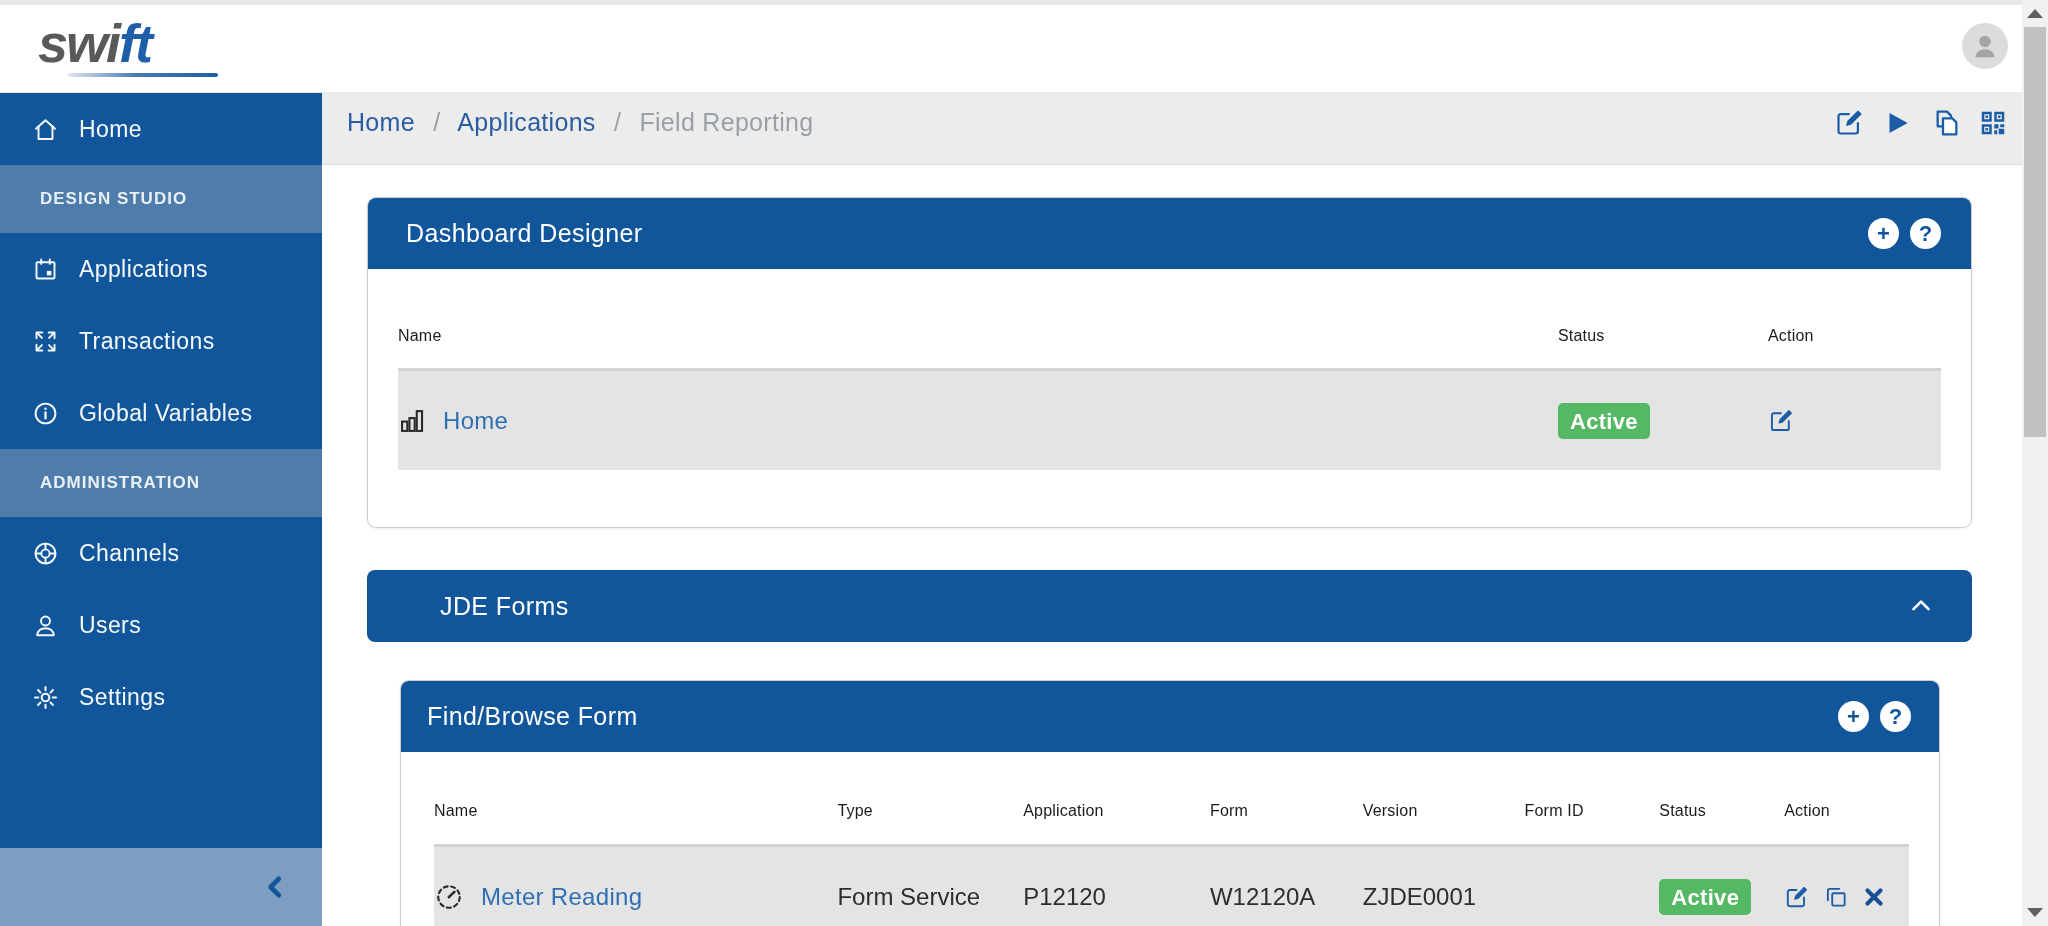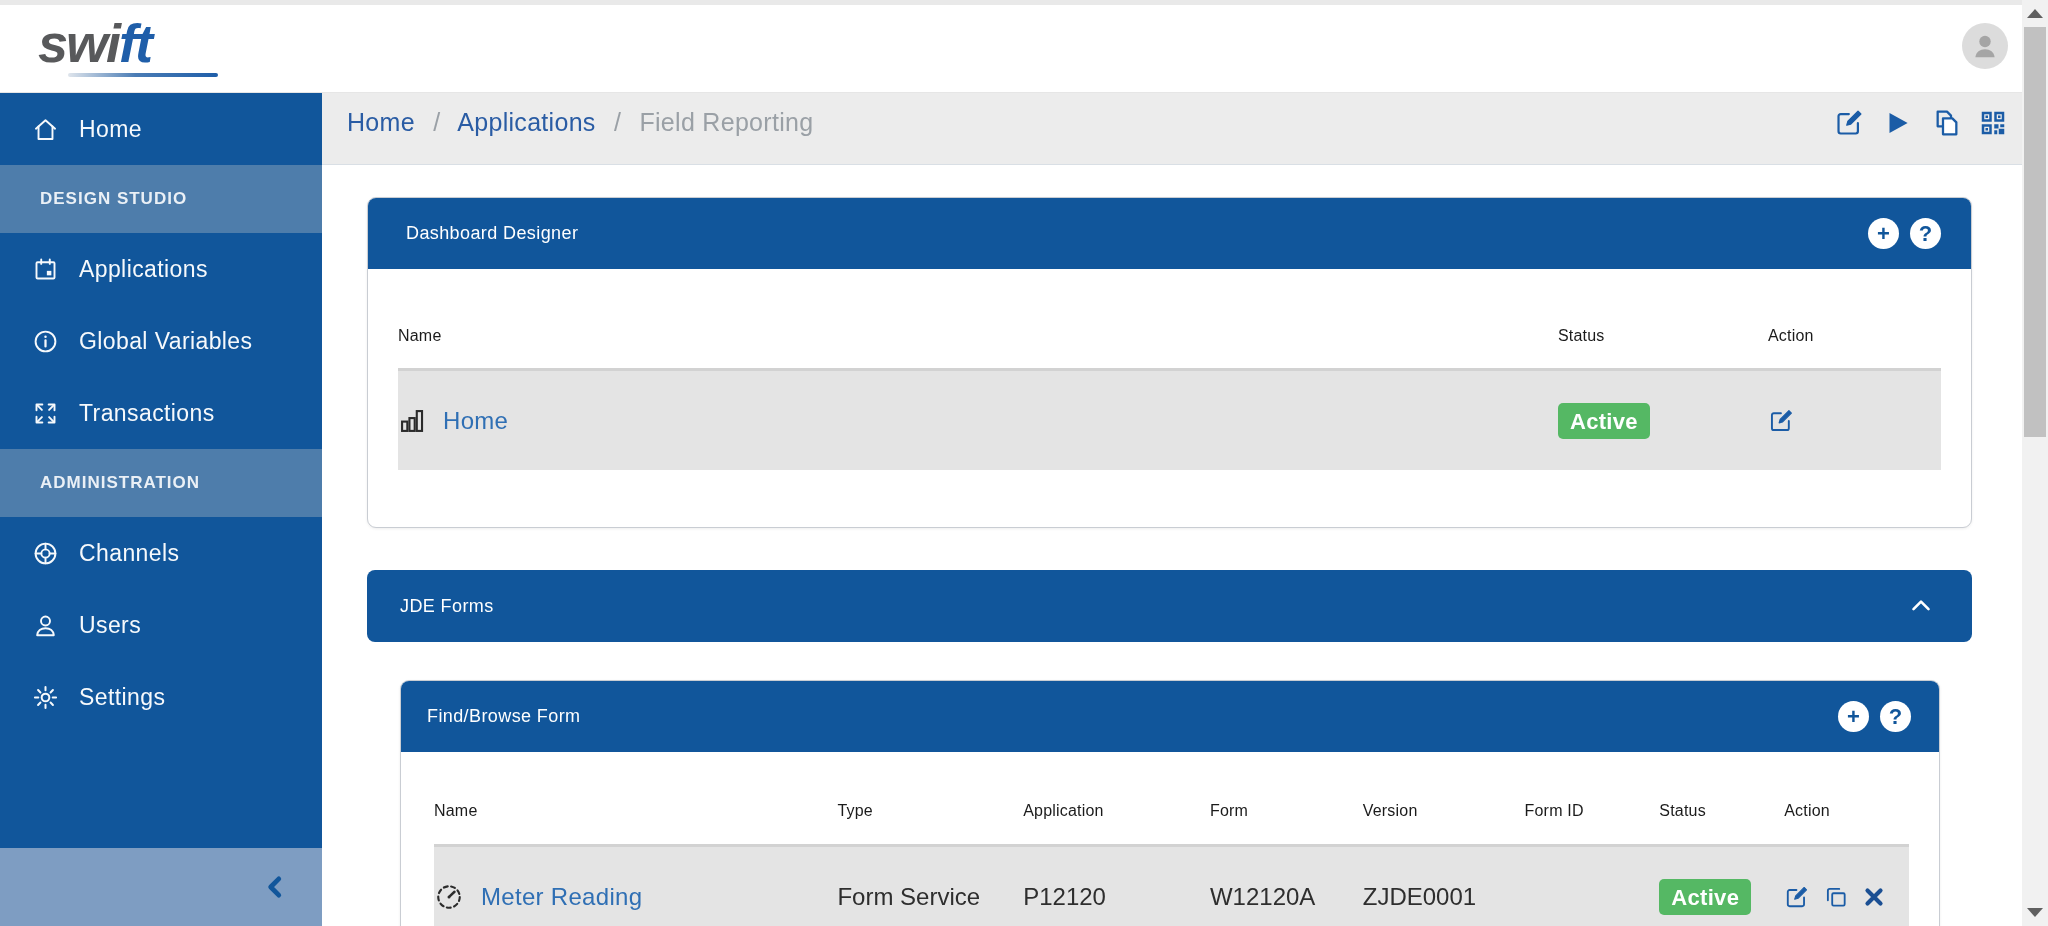--- a/index.html
+++ b/index.html
@@ -31,42 +31,42 @@
   .crumb-link { color: #2a5ca4; cursor: pointer; }
   .crumb-sep { color: #9aa0a6; margin: 0 11px; }
   .crumb-current { color: #9aa0a6; }
   .bc-actions { margin-left: auto; display: flex; align-items: center; gap: 17px; color: #1b5ca6; }
   .bc-actions > * { cursor: pointer; }
 
   .content { padding-left: 45px; }
 
   .card { background: #fff; border: 1px solid #c9cdd3; border-radius: 9px; box-shadow: 0 1px 3px rgba(0,0,0,0.07); overflow: hidden; }
   .panel-header { height: 71px; background: #11569b; display: flex; align-items: center; color: #fff; }
-  .panel-title { font-size: 18px; letter-spacing: 0.4px; }
+  .panel-title { font-size: 25px; letter-spacing: 0.4px; }
   .panel-actions { margin-left: auto; display: flex; gap: 11px; align-items: center; }
   .circle-btn { width: 31px; height: 31px; border-radius: 50%; background: #fff; color: #11569b; font-weight: 700; font-size: 22px; line-height: 1; display: flex; align-items: center; justify-content: center; cursor: pointer; }
 
   .card1 { width: 1605px; margin-top: 32px; }
   .card1 .panel-title { margin-left: 38px; }
   .card1 .panel-actions { margin-right: 30px; }
   .card1-body { padding: 0 30px; }
   .t-head { display: flex; font-size: 16px; font-weight: 400; color: #1b1b1b; letter-spacing: 0.2px; }
   .t1-head { padding: 58px 0 23px; }
   .t1-name { width: 1160px; } .t1-status { width: 210px; } .t1-action { width: 172px; }
   .t-divider { height: 3px; background: #d2d2d2; }
   .t-row { background: #e4e4e4; display: flex; align-items: center; font-size: 24px; color: #2e2e2e; }
   .t1-row { height: 99px; }
   .card1-bottom { height: 57px; }
   .name-cell { display: flex; align-items: center; gap: 17px; }
   .row-link { color: #2f6fb4; cursor: pointer; letter-spacing: 0.3px; }
   .badge { display: inline-block; background: #55b864; color: #fff; font-size: 22px; font-weight: 700; letter-spacing: 0.3px; padding: 6px 12px 4px; border-radius: 5px; }
   .action-cell { display: flex; align-items: center; gap: 13px; color: #1b5ca6; }
   .action-cell > * { cursor: pointer; }
 
-  .jde-bar { width: 1605px; height: 72px; margin-top: 42px; background: #11569b; border-radius: 8px; display: flex; align-items: center; color: #fff; }
+  .jde-bar { width: 1605px; height: 72px; margin-top: 42px; background: #11569b; border-radius: 8px; display: flex; align-items: center; color: #fff; padding-left: 40px; }
   .jde-bar .panel-title { margin-left: 33px; }
   .jde-chevron { margin-left: auto; margin-right: 36px; cursor: pointer; display: flex; }
 
   .card2 { width: 1540px; margin-left: 33px; margin-top: 38px; border-radius: 9px 9px 0 0; border-bottom: none; }
   .card2 .panel-title { margin-left: 26px; }
   .card2 .panel-actions { margin-right: 28px; }
   .card2-body { padding: 0 30px 0 33px; }
   .t2-head { padding: 50px 0 24px; }
   .t2-row { height: 100px; }
   .c-name { width: 404px; } .c-type { width: 186px; } .c-app { width: 187px; } .c-form { width: 153px; }
@@ -124,37 +124,37 @@
           <rect x="4" y="5.5" width="16" height="14.5" rx="1"></rect>
           <path d="M8.2 3v4M15.8 3v4"></path>
           <rect x="13.2" y="13.2" width="4" height="4" fill="currentColor" stroke="none"></rect>
         </svg>
       </span>
       <span>Applications</span>
     </div>
 
     <div class="side-item">
       <span>
+        <svg width="27" height="27" viewBox="0 0 24 24" fill="none" stroke="currentColor" stroke-width="1.7" stroke-linecap="round" stroke-linejoin="round">
+          <path d="M4 9.2V4h5.2M14.8 4H20v5.2M20 14.8V20h-5.2M9.2 20H4v-5.2"></path>
+          <path d="M4.6 4.6l4.2 4.2M19.4 4.6l-4.2 4.2M4.6 19.4l4.2-4.2M19.4 19.4l-4.2-4.2"></path>
+        </svg>
+      </span>
+      <span>Transactions</span>
+    </div>
+
+    <div class="side-item">
+      <span>
         <svg width="27" height="27" viewBox="0 0 24 24" fill="none" stroke="currentColor" stroke-width="1.7" stroke-linecap="round">
           <circle cx="12" cy="12" r="8.8"></circle>
           <path d="M12 11v5.4" stroke-width="2"></path>
           <circle cx="12" cy="7.7" r="1.1" fill="currentColor" stroke="none"></circle>
         </svg>
       </span>
       <span>Global Variables</span>
-    </div>
-
-    <div class="side-item">
-      <span>
-        <svg width="27" height="27" viewBox="0 0 24 24" fill="none" stroke="currentColor" stroke-width="1.7" stroke-linecap="round" stroke-linejoin="round">
-          <path d="M4 9.2V4h5.2M14.8 4H20v5.2M20 14.8V20h-5.2M9.2 20H4v-5.2"></path>
-          <path d="M4.6 4.6l4.2 4.2M19.4 4.6l-4.2 4.2M4.6 19.4l4.2-4.2M19.4 19.4l-4.2-4.2"></path>
-        </svg>
-      </span>
-      <span>Transactions</span>
     </div>
 
     <div class="side-section">
       <span>ADMINISTRATION</span>
     </div>
 
     <div class="side-item">
       <span>
         <svg width="27" height="27" viewBox="0 0 24 24" fill="none" stroke="currentColor" stroke-width="1.7" stroke-linecap="round">
           <circle cx="12" cy="12" r="8.8"></circle>

